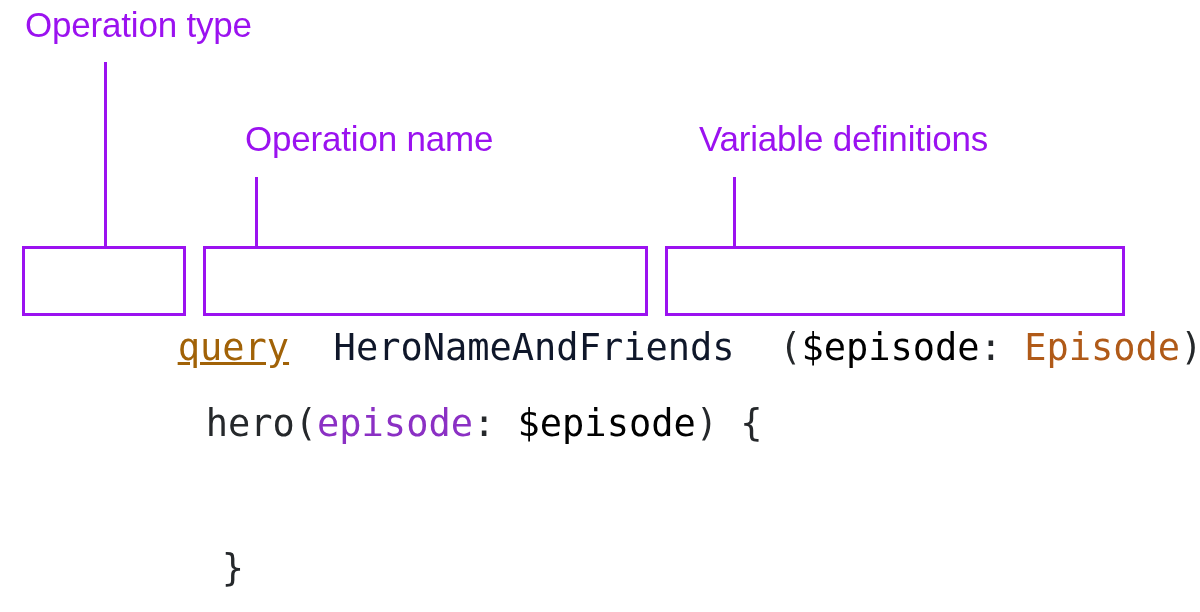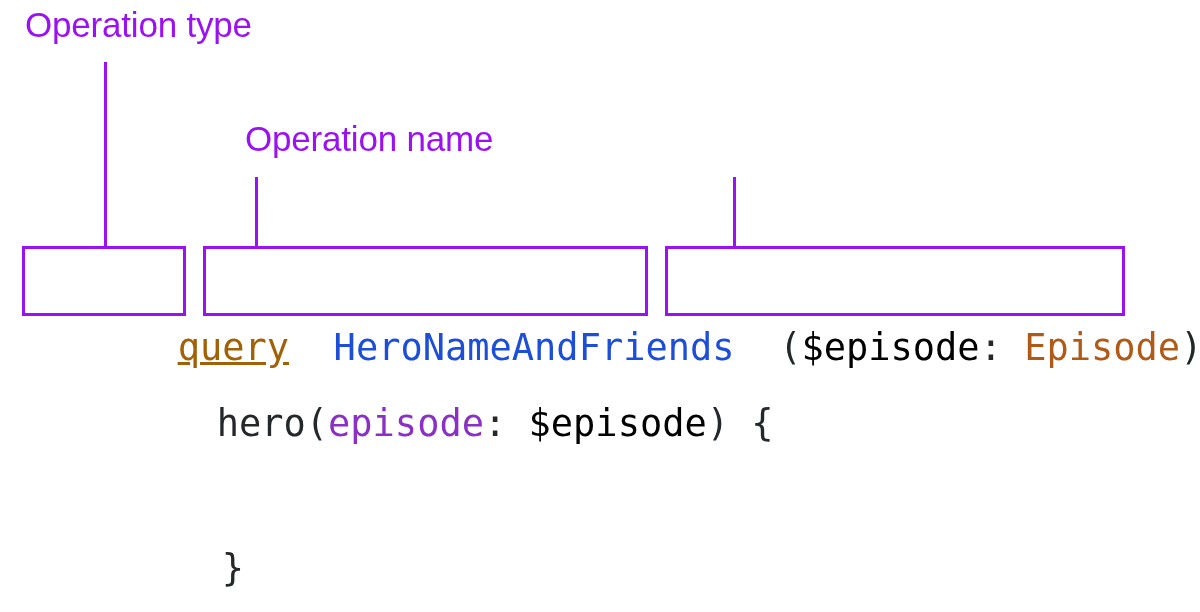--- a/index.html
+++ b/index.html
@@ -53,21 +53,21 @@
     white-space: pre;
   }
 
   .code-line {
     position: absolute;
     white-space: pre;
   }
 
   .tok-plain   { color: #25282b; }
   .tok-keyword { color: #a16207; text-decoration: underline; }
-  .tok-name    { color: #1d4ed8; }
+  .tok-name    { color: #0f172a; }
   .tok-arg     { color: #8B30C4; }
   .tok-var     { color: #000000; }
   .tok-type    { color: #B05A18; }
 
   
   .hl-box {
     position: absolute;
     border: 3px solid #9B12F0;
     box-sizing: border-box;
     background: transparent;
@@ -76,36 +76,37 @@
 </style>
 </head>
 <body>
 
 <div id="stage">
 
   <div class="annot-label" style="left:25px; top:4px;">Operation type</div>
 
   <div class="annot-label" style="left:221px; top:118px;margin-left:24px;">Operation name</div>
 
+  <div class="annot-label" style="left:699px; top:118px;">Variable definitions</div>
 
   <div class="leader" style="left:104px; top:62px; height:186px;"></div>
 
   <div class="leader" style="left:255px; top:177px; height:71px;"></div>
 
   <div class="leader" style="left:733px; top:177px; height:71px;"></div>
 
   <div class="code-layer">
 
     
     <div class="code-line" style="left:44px; top:249px;">
       <span class="tok-keyword">query</span><span class="tok-plain">  </span><span class="tok-name">HeroNameAndFriends</span><span class="tok-plain">  </span><span class="tok-plain">(</span><span class="tok-var">$episode</span><span class="tok-plain">: </span><span class="tok-type">Episode</span><span class="tok-plain">)</span>
     </div>
 
     
-    <div class="code-line" style="left:83px; top:325px;">
+    <div class="code-line" style="left:72px; top:325px;">
       <span class="tok-plain">hero</span><span class="tok-plain">(</span><span class="tok-arg">episode</span><span class="tok-plain">: </span><span class="tok-var">$episode</span><span class="tok-plain">)</span><span class="tok-plain"> {</span>
     </div>
 
     
 
     
     <div class="code-line" style="left:88px; top:470px;">
       <span class="tok-plain">}</span>
     </div>
 

